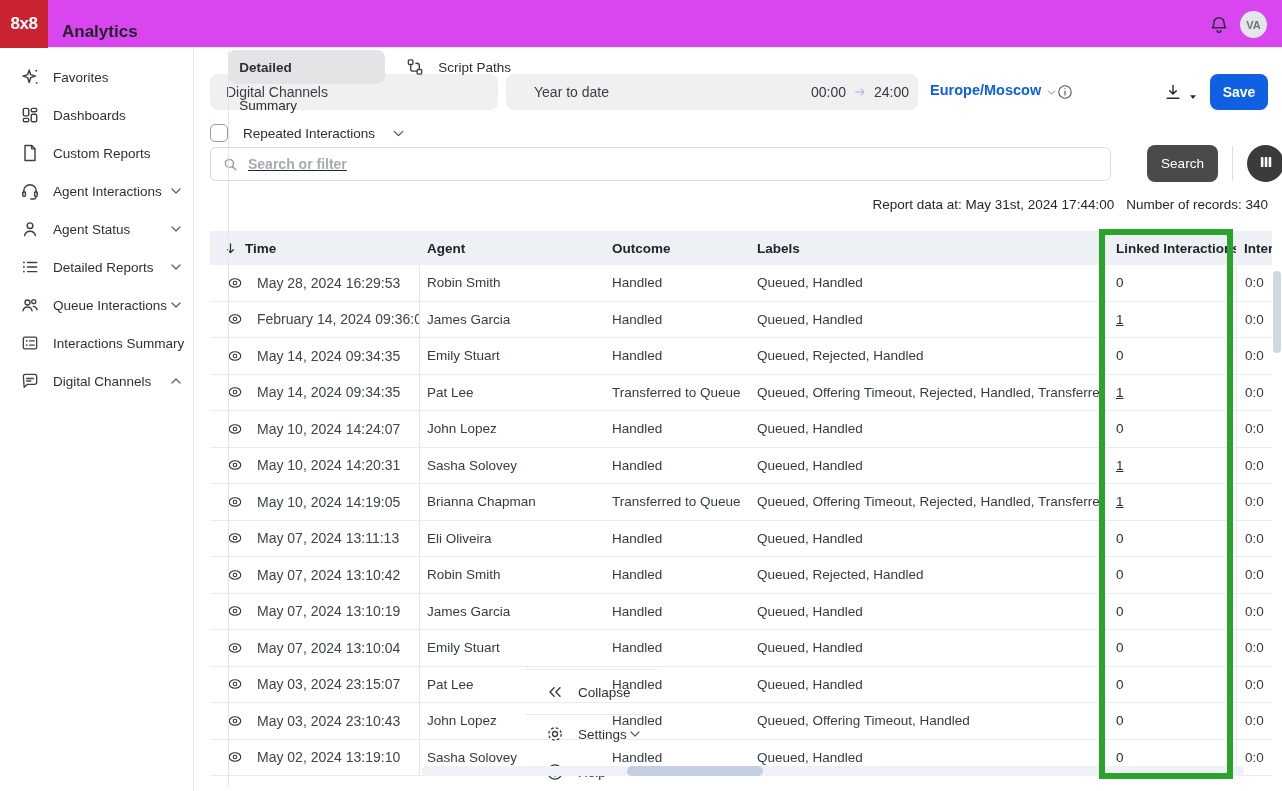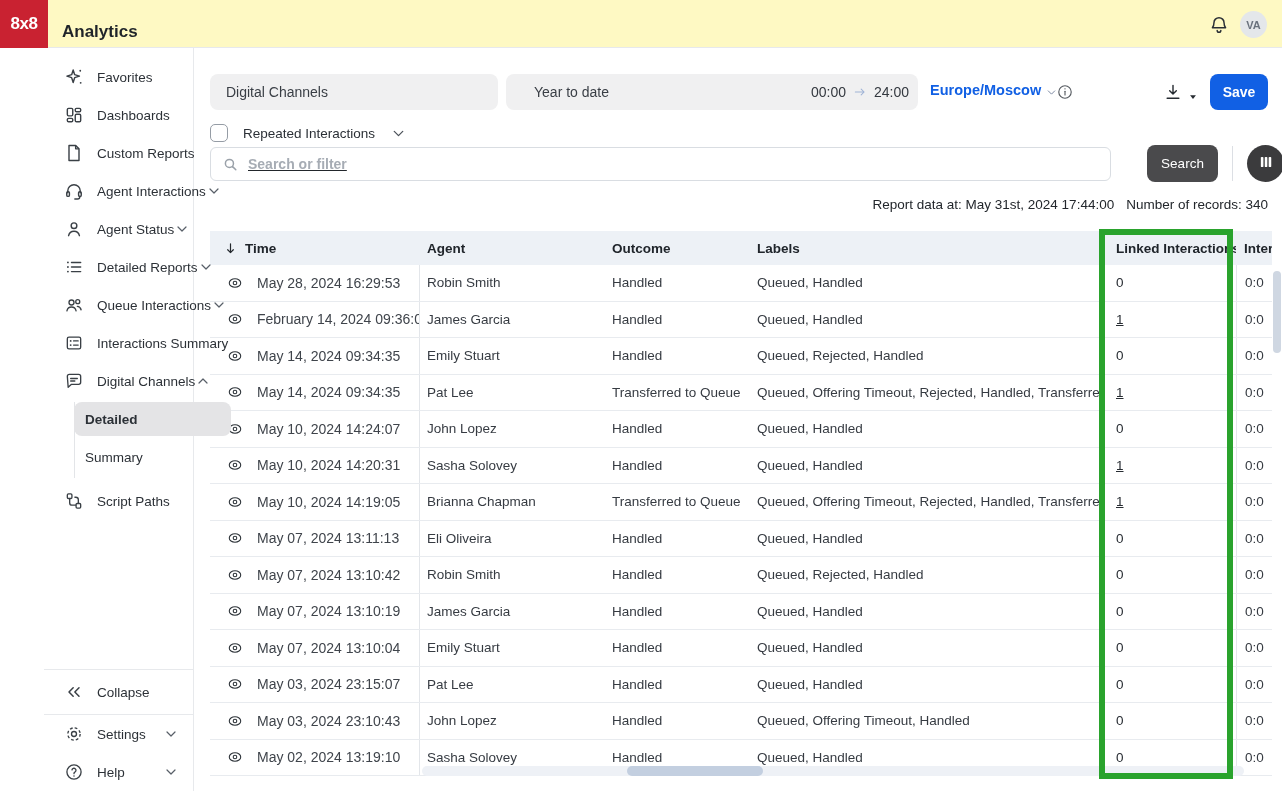--- a/index.html
+++ b/index.html
@@ -1,33 +1,33 @@
 <!DOCTYPE html>
 <html><head>
 <meta charset="utf-8">
 <style>
   * { margin:0; padding:0; box-sizing:border-box; }
   html,body { width:1282px; height:791px; overflow:hidden; background:#fff;
     font-family:"Liberation Sans", sans-serif; color:#22262b; position:relative; }
 
   
-  .topbar { position:absolute; left:0; top:0; width:1282px; height:48px; background:#fef9c3;
+  .topbar { position:absolute; left:0; top:0; width:1282px; height:48px; background:#d946ef;
     border-bottom:1px solid #e7e9ec; z-index:20; }
   .logo { position:absolute; left:0; top:0; width:48px; height:48px; background:#c92231;
     color:#fff; font-weight:800; font-size:17px; display:flex; align-items:center; justify-content:center;
     letter-spacing:-0.5px; }
   .app-title { position:absolute; left:62px; top:0; height:64px; display:flex; align-items:center;
     font-size:17px; font-weight:700; color:#1f2429; }
   .bell { position:absolute; right:52px; top:14px; width:22px; height:22px; color:#2a2f35; }
   .avatar { position:absolute; right:15px; top:11px; width:27px; height:27px; border-radius:50%;
     background:#e4e7ea; color:#6a727d; font-size:11px; font-weight:700; display:flex; align-items:center; justify-content:center; }
 
   
   .sidebar { position:absolute; left:0; top:48px; width:194px; height:743px; background:#fff;
-    border-right:1px solid #e7e9ec; display:flex; flex-direction:column; z-index:10;padding-left:44px; }
+    border-right:1px solid #e7e9ec; display:flex; flex-direction:row; z-index:10; }
   .nav-top { padding-top:10px; }
   .side-item { height:38px; display:flex; align-items:center; padding:0 14px 0 20px; cursor:pointer;
     font-size:13.5px; color:#2c3137; }
   .side-item .icon { width:20px; height:20px; margin-right:13px; color:#3a4046; flex:0 0 auto; }
   .side-item .icon svg { width:20px; height:20px; display:block; }
   .side-item .lbl { flex:1 1 auto; white-space:nowrap; }
   .side-item .chev { width:16px; height:16px; color:#585f68; flex:0 0 auto; }
   .side-item .chev svg { width:16px; height:16px; display:block; }
   .sub-wrap { position:relative; margin:2px 0 4px 0; }
   .sub-line { position:absolute; left:30px; top:0; bottom:0; width:1px; background:#e3e5e8; }

